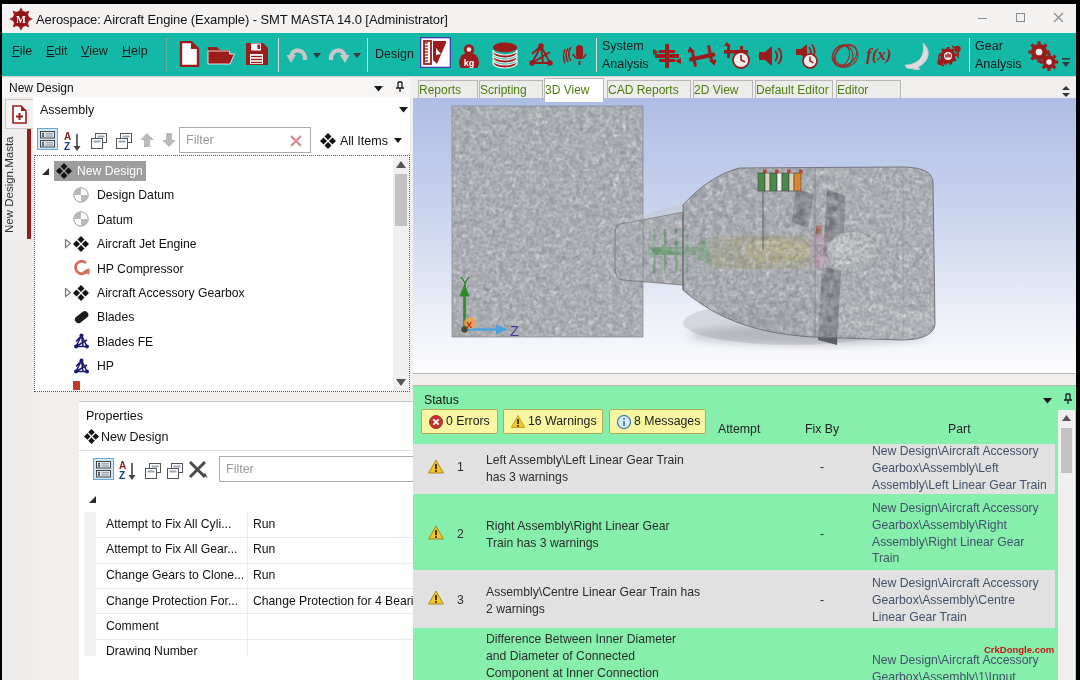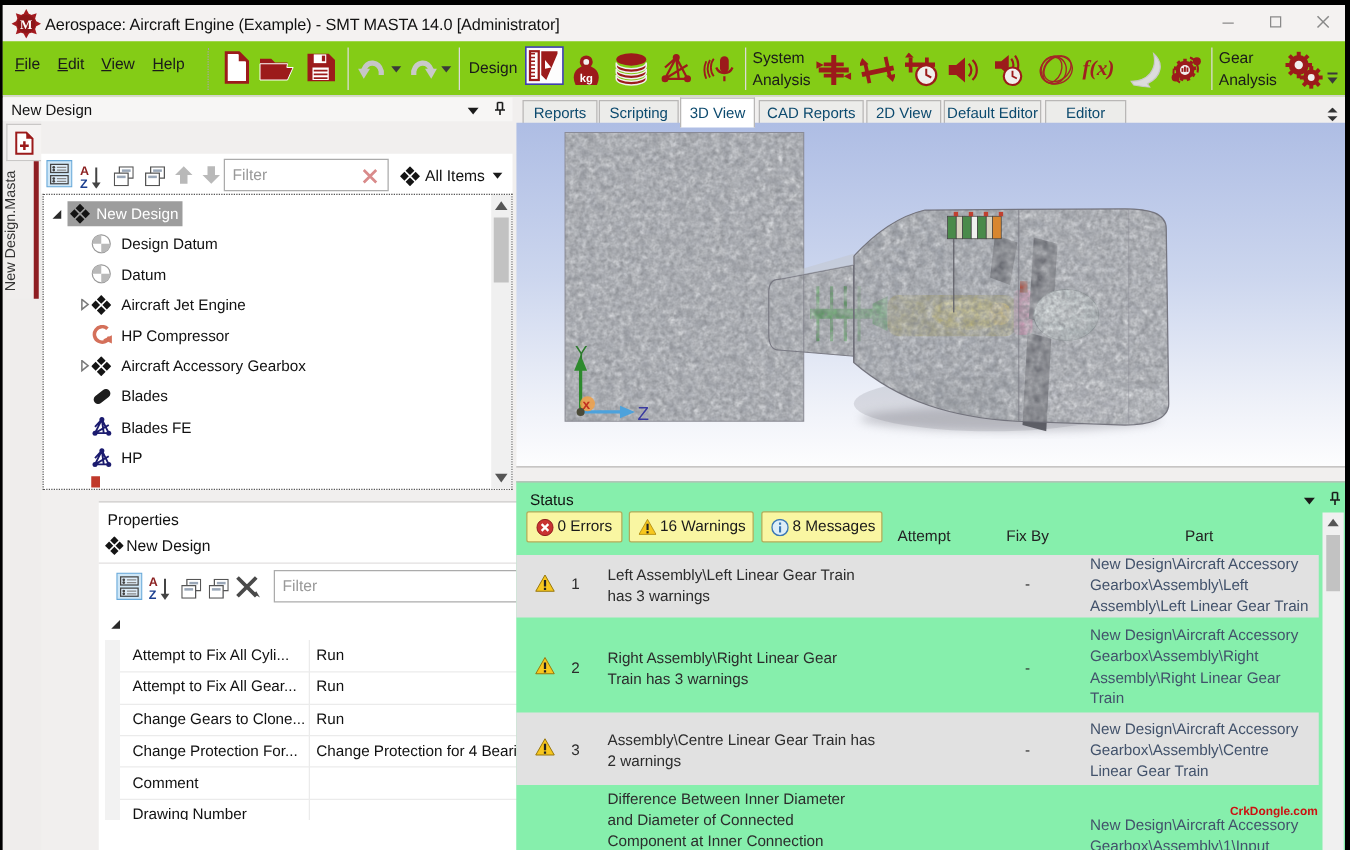--- a/index.html
+++ b/index.html
@@ -1,34 +1,34 @@
 <!DOCTYPE html>
 <html><head><meta charset="utf-8">
 <style>
 *{margin:0;padding:0;box-sizing:border-box;}
 html,body{width:1080px;height:680px;overflow:hidden;font-family:"Liberation Sans",sans-serif;background:#000;}
 .abs{position:absolute;}
 #app{position:absolute;left:2px;top:4px;width:1074px;height:676px;background:#f1efee;}
 #titlebar{left:0;top:0;width:1074px;height:29px;background:#f4f2f1;}
 #title{left:34px;top:8px;font-size:13px;letter-spacing:-0.1px;color:#111;}
-#menubar{left:0;top:29px;width:1074px;height:44px;background:#84cc16;border-bottom:1px solid #d5d3d2;}
+#menubar{left:0;top:29px;width:1074px;height:44px;background:#14b8a6;border-bottom:1px solid #d5d3d2;}
 .menu{top:11px;font-size:12.5px;color:#1a1a1a;}
 .tbtext{font-size:12.5px;color:#1a1a1a;line-height:1.4;}
 #docktitle{left:0;top:74px;width:408px;height:19px;background:#f7f6f5;font-size:12px;color:#111;}
 #tabstrip{left:0;top:93px;width:31px;height:583px;background:#efedec;}
 #asmrow{left:31px;top:93px;width:377px;height:26px;background:#fff;font-size:12.5px;color:#111;}
 #ltoolbar{left:31px;top:119px;width:377px;height:32px;background:#fff;}
 #treebox{left:32px;top:151px;width:376px;height:237px;background:#fff;border:1px dotted #555;}
 .trow{position:absolute;left:0;height:24px;font-size:12.2px;color:#111;white-space:nowrap;}
 .filter{position:absolute;background:#fff;border:1px solid #ababab;font-size:12.5px;}
 .ph{color:#999;}
 #props{left:31px;top:397px;width:378px;height:279px;background:#fff;}
 .prow{position:absolute;font-size:12.2px;color:#111;white-space:nowrap;}
 #tabsbar{left:410px;top:74px;width:664px;height:24px;background:#f1efee;}
-.tab{position:absolute;top:2px;height:21px;background:#ececea;border:1px solid #b9b7b6;font-size:12px;color:#0c4a6e;text-align:center;padding-top:2px;}
+.tab{position:absolute;top:2px;height:21px;background:#ececea;border:1px solid #b9b7b6;font-size:12px;color:#4d7c0f;text-align:left;padding-top:2px;}
 .tab.active{background:#fff;top:0;height:24px;border-bottom:none;z-index:3;padding-top:4px;}
 #status{left:411px;top:381px;width:663px;height:295px;background:#86efac;border-top:1px solid #b9b7b6;}
 .st{position:absolute;font-size:12.2px;color:#2c2c2c;}
 .part{position:absolute;font-size:12.2px;color:#42526b;line-height:16.8px;}
 .grayrow{position:absolute;left:0;width:642px;background:#e1e1e1;}
 .ybtn{position:absolute;top:27px;height:25px;background:#f9f6a2;border:1px solid #b3ab58;border-radius:2px;}
 .ybtn .lbl{position:absolute;left:24px;top:4px;font-size:12.3px;color:#1a1a1a;white-space:nowrap;}
 .sb{position:absolute;background:#f0f0f0;}
 .sbthumb{position:absolute;background:#c2c2c2;}
 </style></head><body>
@@ -263,20 +263,26 @@
 <div class="abs" id="tabstrip"></div>
 <div class="abs" style="left:3px;top:95px;width:28px;height:30px;background:#f5f3f2;border:1px solid #c9c7c6;border-right:none;"></div>
 <svg class="abs" style="left:9px;top:101px;" width="17" height="19" viewBox="0 0 17 19">
       <path d="M2,1 h8 l5,5 v12 h-13 z" fill="#fff" stroke="#9c1b1b" stroke-width="1.6"></path>
       <path d="M10,1 l5,5 h-5 z" fill="#9c1b1b"></path>
       <path d="M8.5,8 v7 M5,11.5 h7" stroke="#9c1b1b" stroke-width="2"></path>
     </svg>
 <div class="abs" style="left:3px;top:125px;width:22px;height:110px;background:#f0eeed;"></div>
 <div class="abs" style="left:25px;top:125px;width:4px;height:110px;background:#8e1d22;"></div>
 <div class="abs" style="left:1px;top:125px;width:22px;height:110px;font-size:11.5px;color:#333;writing-mode:vertical-rl;transform:rotate(180deg);text-align:left;padding-top:6px;">New Design.Masta</div>
+<div class="abs" id="asmrow">
+      <span class="abs" style="left:7px;top:6px;">Assembly</span>
+      <svg class="abs" style="left:366px;top:10px" width="10" height="6">
+        <polygon points="0,0 9,0 4.5,5.5" fill="#1a1a1a"></polygon>
+      </svg>
+    </div>
 <div class="abs" id="ltoolbar"></div>
 <svg class="abs" style="left:35px;top:124px;" width="21" height="22" viewBox="0 0 21 22">
       <rect x="0.5" y="0.5" width="20" height="21" fill="#cfe7f7" stroke="#66a7d8"></rect>
       <g fill="none" stroke="#444" stroke-width="1">
         <rect x="3.5" y="3.5" width="14" height="6.5" fill="#dfeefa"></rect>
         <rect x="3.5" y="12.5" width="14" height="6.5" fill="#dfeefa"></rect>
       </g>
       <g fill="#444">
         <circle cx="6" cy="5.8" r="1.1"></circle>
         <circle cx="6" cy="8" r="1.1"></circle>

